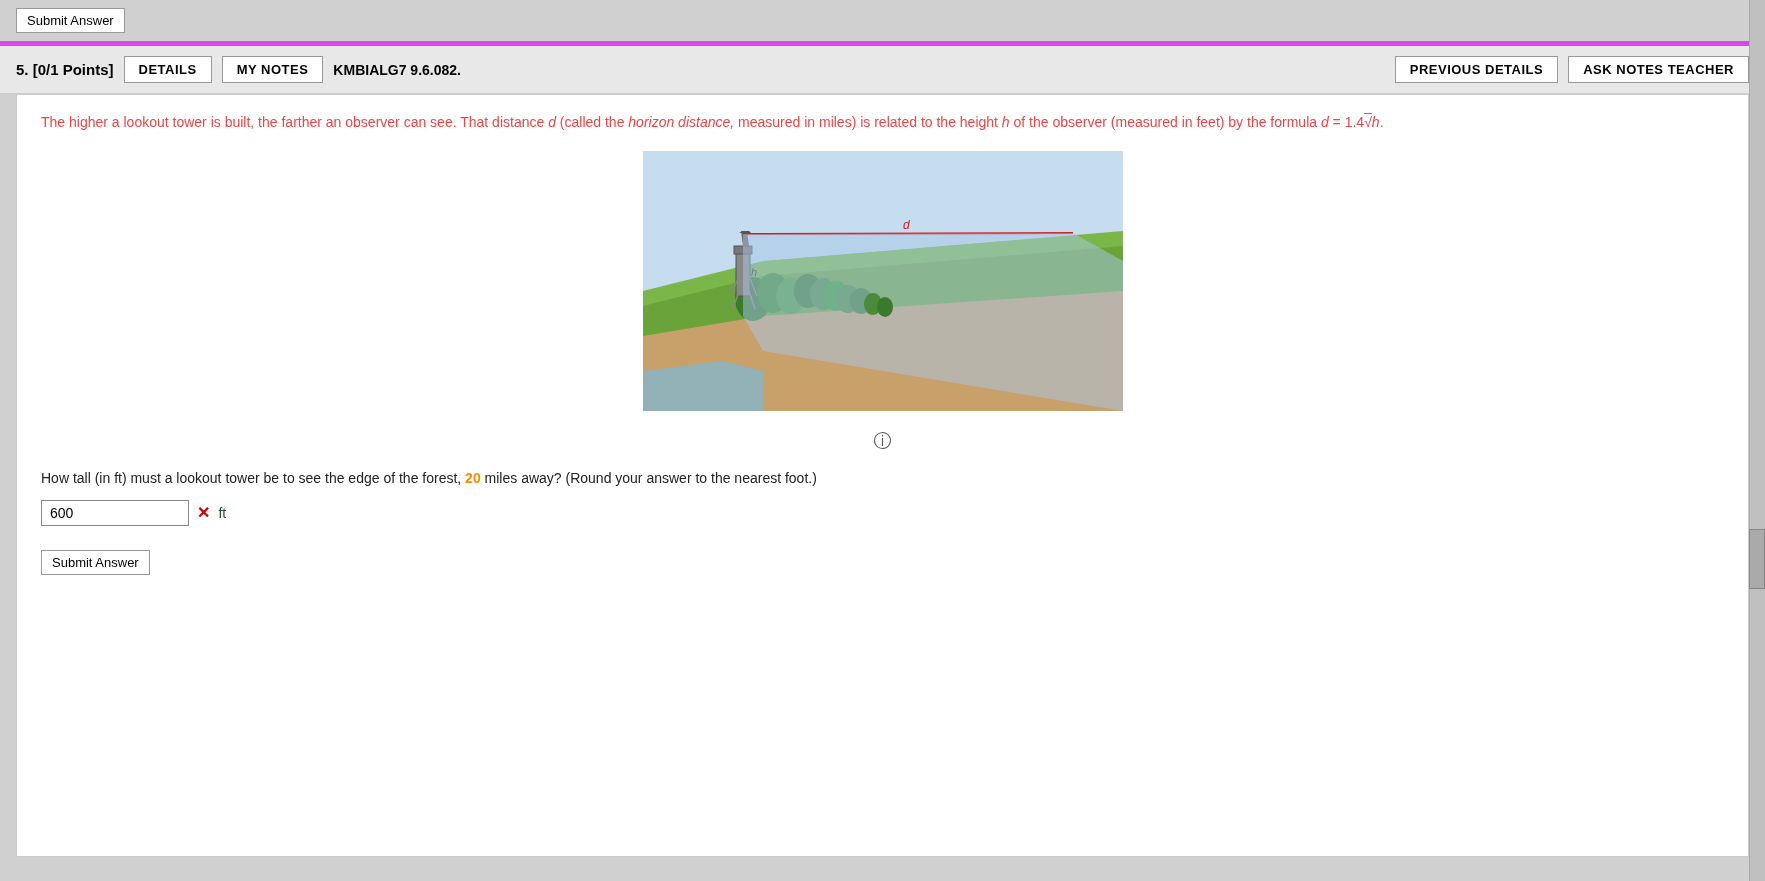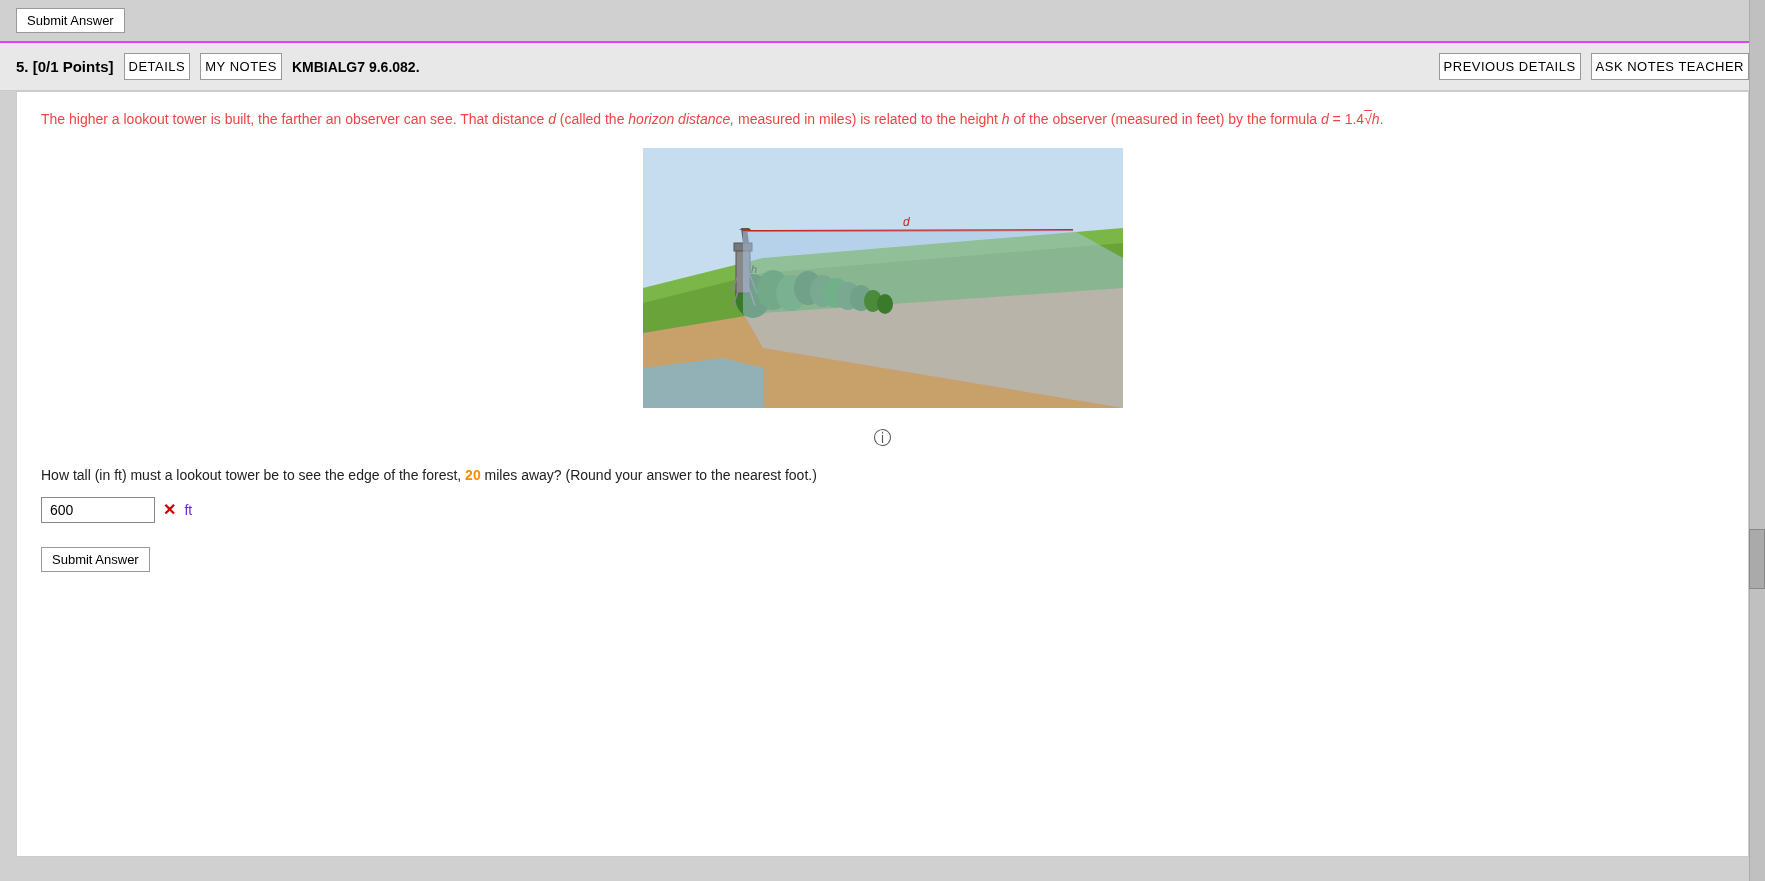--- a/index.html
+++ b/index.html
@@ -17,38 +17,38 @@
     .submit-btn-top {
       background: white;
       border: 1px solid #999;
       padding: 4px 10px;
       font-size: 13px;
       cursor: pointer;
       font-family: Arial, sans-serif;
     }
     .question-header {
       background-color: #e8e8e8;
-      border-top: 2px solid #d946ef;
+      border-top: 5px solid #d946ef;
       border-bottom: 1px solid #ccc;
       padding: 10px 16px;
       display: flex;
       align-items: center;
       gap: 10px;
     }
     .question-number {
       font-weight: bold;
       font-size: 15px;
       white-space: nowrap;
     }
     .header-btn {
       border: 1px solid #999;
       background: white;
-      padding: 5px 4px;
+      padding: 5px 14px;
       font-size: 13px;
-      font-weight: normal;
+      font-weight: bold;
       cursor: pointer;
       font-family: Arial, sans-serif;
       letter-spacing: 0.5px;
     }
     .question-code {
       font-weight: bold;
       font-size: 14px;
       margin-left: 0;
     }
     .spacer { flex: 1; }
@@ -104,31 +104,31 @@
     .answer-row {
       display: flex;
       align-items: center;
       gap: 8px;
       margin-bottom: 24px;
     }
     .answer-input {
       border: 1px solid #888;
       padding: 4px 8px;
       font-size: 14px;
-      width: 114px;
+      width: 148px;
       font-family: Arial, sans-serif;
     }
     .wrong-x {
       color: #cc0000;
       font-size: 16px;
       font-weight: bold;
     }
     .unit-label {
       font-size: 14px;
-      color: #6d28d9;
+      color: #14532d;
     }
     .submit-btn-bottom {
       background: white;
       border: 1px solid #999;
       padding: 4px 10px;
       font-size: 13px;
       cursor: pointer;
       font-family: Arial, sans-serif;
     }
     .bottom-area {

